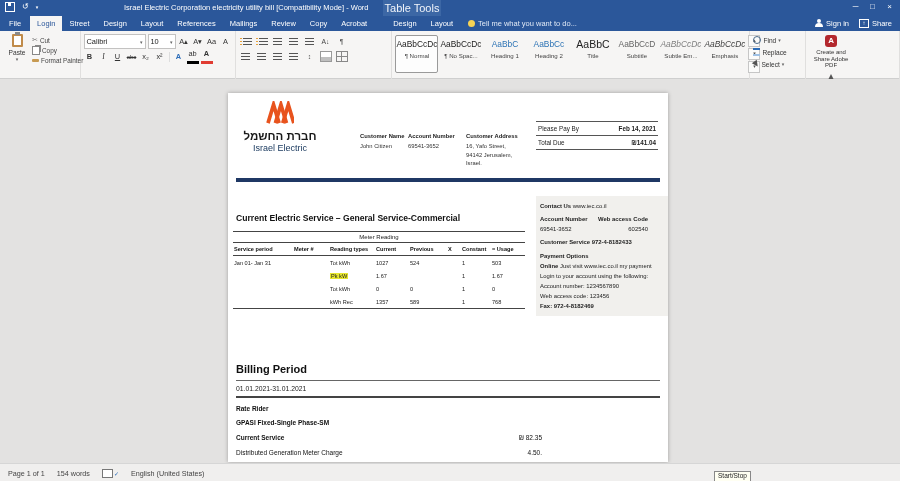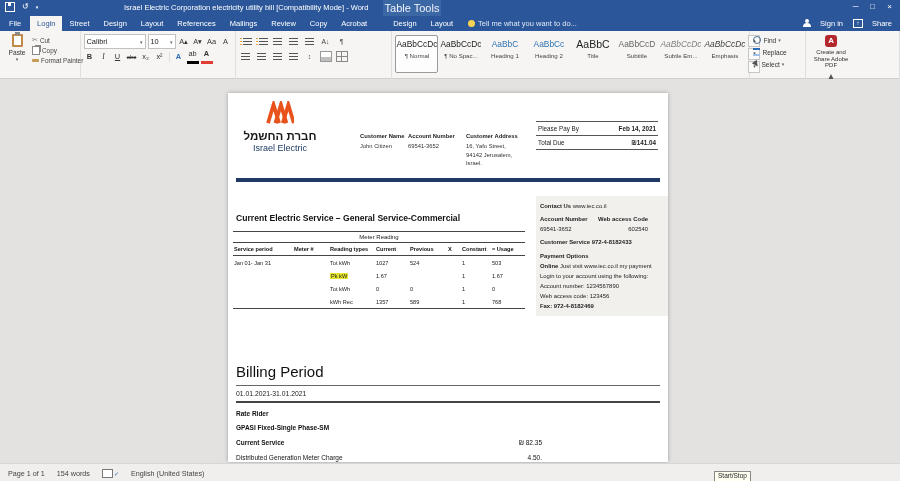--- a/index.html
+++ b/index.html
@@ -23,21 +23,21 @@
   .tab.file{padding:0 9px}
   .tab.active{background:#f6f5f4;color:#2b579a}
   .ctxtabs{display:flex;margin-left:12px}
   .tellme{display:flex;align-items:center;gap:3px;margin-left:8px;color:#dfe8f5}
   .bulb{width:7px;height:7px;border-radius:50%;background:#f7d354;display:inline-block}
   .tr-right{margin-left:auto;display:flex;align-items:center;gap:10px;padding-right:8px}
   .person{width:8px;height:8px;position:relative;display:inline-block}
   .person:before{content:"";position:absolute;left:2px;top:0;width:4px;height:4px;border-radius:50%;background:#fff}
   .person:after{content:"";position:absolute;left:0;top:4px;width:8px;height:4px;border-radius:4px 4px 0 0;background:#fff}
   .share-ic{width:8px;height:7px;border:1px solid #fff;display:inline-block;text-align:center;font-size:6px;line-height:6px}
-  .signin,.share{display:flex;align-items:flex-start;gap:9px}
+  .signin,.share{display:flex;align-items:flex-start;gap:3px}
 
   
   .ribbon{position:absolute;left:0;top:31px;width:900px;height:47px;background:#f6f5f4;border-bottom:1px solid #cfcfcf;display:flex}
   .rgroup{position:relative;height:100%;border-right:1px solid #e0dfde;padding:3px 2px 10px 3px}
   .glabel{position:absolute;bottom:1px;left:0;right:0;text-align:center;font-size:6.4px;color:#7a7979}
   .launcher{position:absolute;bottom:1px;right:2px;font-size:5px;color:#8a8a8a}
   .g-clipboard{width:78px}.g-font{width:156px}.g-paragraph{width:158px}.g-styles{width:352px}.g-editing{width:52px}.g-acrobat{width:92px}
 
   
   .paste-btn{position:absolute;left:4px;top:3px;width:26px;height:33px;text-align:center}
@@ -123,21 +123,21 @@
   .meter th{font-size:5.6px;font-weight:bold;color:#111;text-align:left;padding:3px 1px;border-bottom:1px solid #444}
   .meter td{font-size:5.6px;color:#222;text-align:left;padding:3.5px 1px;vertical-align:top}
   .col0{width:60px}.col1{width:36px}.col2{width:46px}.col3{width:34px}.col4{width:38px}.col5{width:14px}.col6{width:30px}.col7{width:34px}
   td.hl span{background:#e6e62e;padding:0 1px}
   .sidebar{position:absolute;left:308px;top:103px;width:124px;background:#f1f0ed;padding:5px 4px;font-size:5.9px;color:#222;line-height:1.55}
   .sb-line{margin-top:1px}
   .sb-cols{display:flex;justify-content:space-between;padding-right:16px;margin-top:1px}
   .b{font-weight:bold}
   .mt{margin-top:4px}
   .billing{position:absolute;left:8px;top:270px;width:424px}
-  .bill-heading{font-size:15px;font-weight:normal;color:#111}
+  .bill-heading{font-size:11px;font-weight:bold;color:#111}
   .rule-thin{height:1px;background:#666;margin-top:5px}
   .rule-thick{height:2px;background:#444;margin-top:4px}
   .bill-period{font-size:6.8px;color:#222;margin-top:4px}
   .bill-line{font-size:6.5px;font-weight:bold;color:#111;margin-top:7px}
   .bill-amount{width:306px;display:flex;justify-content:space-between;font-size:6.5px;color:#111;margin-top:8px}
 
   
   .statusbar{position:absolute;left:0;top:463px;width:900px;height:18px;background:#f0efee;border-top:1px solid #d6d6d6;display:flex;align-items:center;gap:12px;padding-left:8px;font-size:7.2px;color:#444}
   .proof{display:flex;align-items:center;gap:1px}
   .book{width:9px;height:7px;border:1px solid #777;background:#fff;display:inline-block}

